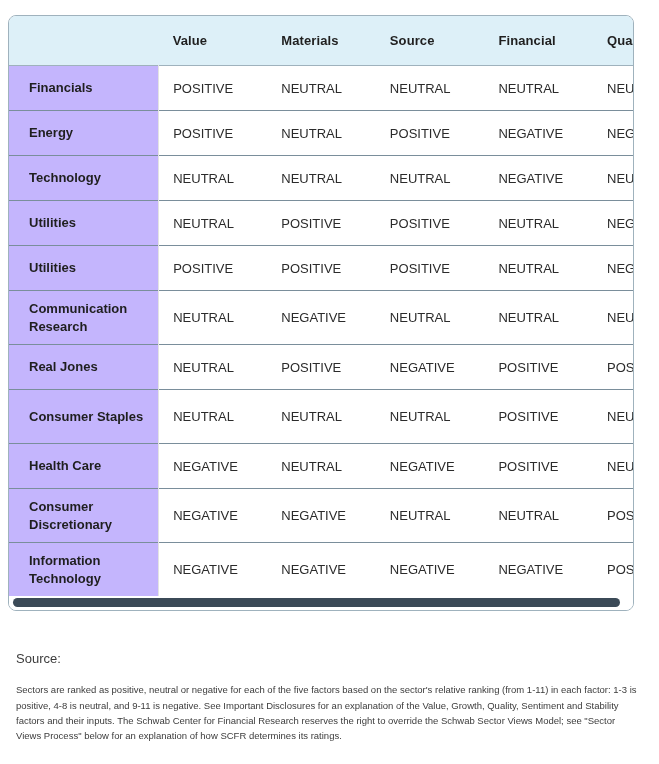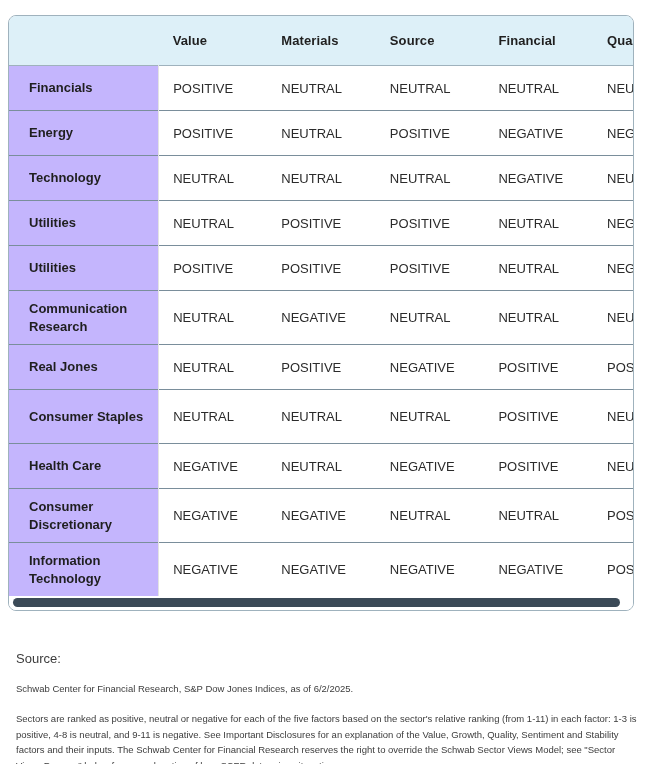--- a/index.html
+++ b/index.html
@@ -265,17 +265,16 @@
       </table>
     </div>
 
     <div class="scrollbar-track">
       <div class="scrollbar-thumb"></div>
     </div>
   </div>
 
   <div class="footer">
     <p class="src-label">Source:</p>
-    <p class="src-line">Schwab Center for Financial Research, S&amp;P Dow Jones Indices, as of 6/2/2025.</p>
     <p class="disclosure">Sectors are ranked as positive, neutral or negative for each of the five factors based on the sector's relative ranking (from 1-11) in each factor: 1-3 is positive, 4-8 is neutral, and 9-11 is negative. See Important Disclosures for an explanation of the Value, Growth, Quality, Sentiment and Stability factors and their inputs. The Schwab Center for Financial Research reserves the right to override the Schwab Sector Views Model; see "Sector Views Process" below for an explanation of how SCFR determines its ratings.</p>
   </div>
 
 </div>
 
 </body></html>

